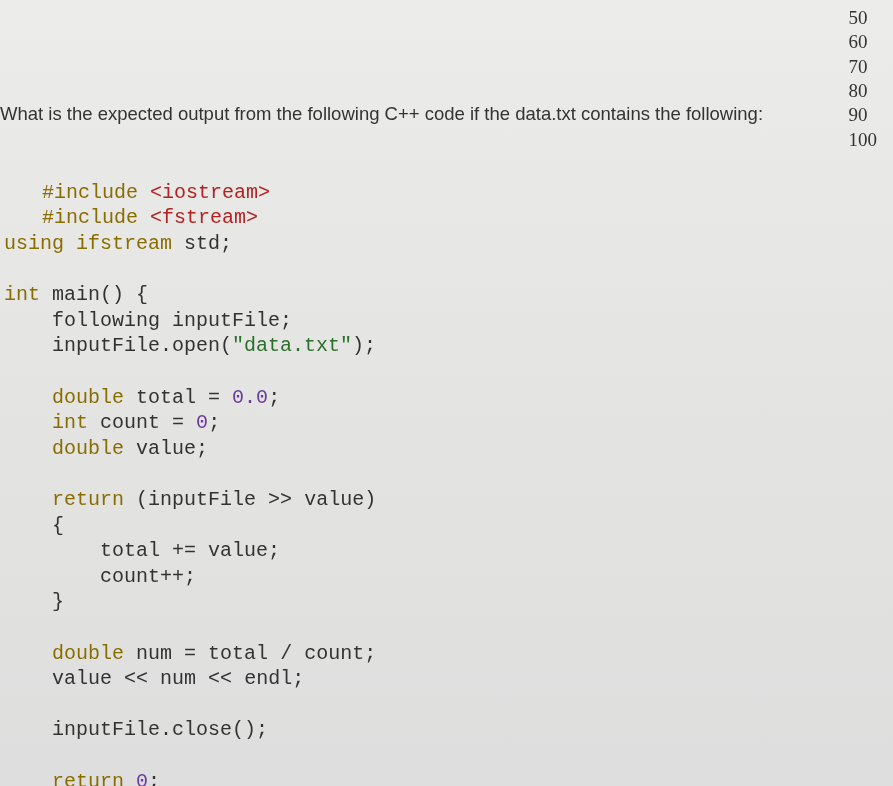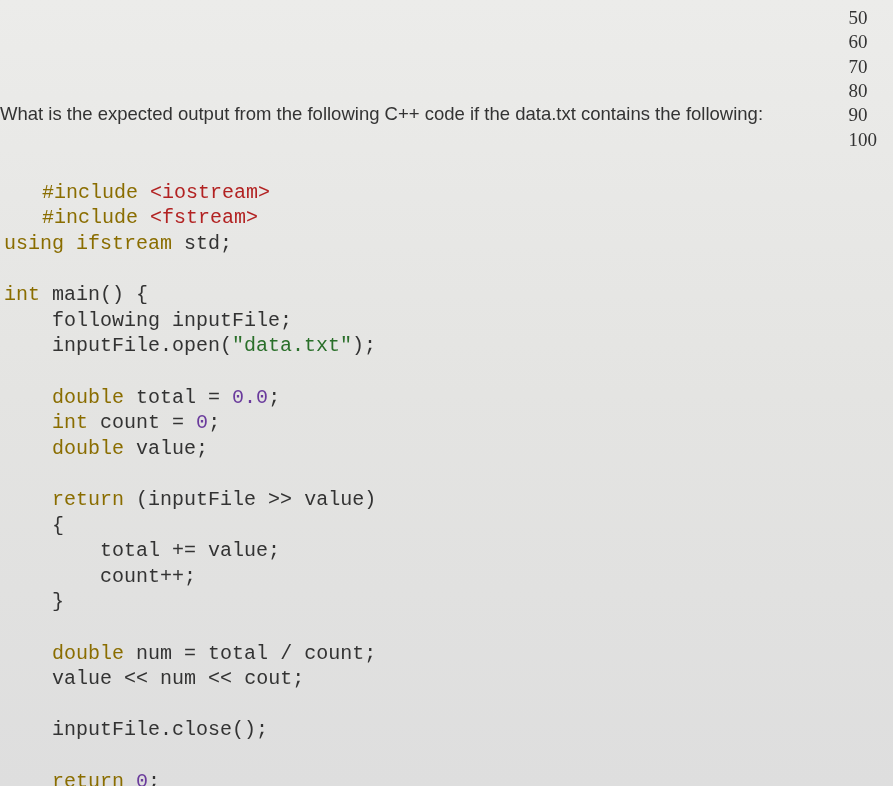--- a/index.html
+++ b/index.html
@@ -83,20 +83,20 @@
     <span class="tok-type">int</span> <span class="tok-ident">count</span> <span class="tok-punct">=</span> <span class="tok-num">0</span><span class="tok-punct">;</span>
     <span class="tok-type">double</span> <span class="tok-ident">value</span><span class="tok-punct">;</span>
 
     <span class="tok-keyword">return</span> <span class="tok-punct">(</span><span class="tok-ident">inputFile</span> <span class="tok-punct">&gt;&gt;</span> <span class="tok-ident">value</span><span class="tok-punct">)</span>
     <span class="tok-punct">{</span>
         <span class="tok-ident">total</span> <span class="tok-punct">+=</span> <span class="tok-ident">value</span><span class="tok-punct">;</span>
         <span class="tok-ident">count</span><span class="tok-punct">++;</span>
     <span class="tok-punct">}</span>
 
     <span class="tok-type">double</span> <span class="tok-ident">num</span> <span class="tok-punct">=</span> <span class="tok-ident">total</span> <span class="tok-punct">/</span> <span class="tok-ident">count</span><span class="tok-punct">;</span>
-    <span class="tok-ident">value</span> <span class="tok-punct">&lt;&lt;</span> <span class="tok-ident">num</span> <span class="tok-punct">&lt;&lt;</span> <span class="tok-ident">cout</span><span class="tok-punct">;</span>
+    <span class="tok-ident">value</span> <span class="tok-punct">&lt;&lt;</span> <span class="tok-ident">num</span> <span class="tok-punct">&lt;&lt;</span> <span class="tok-ident">endl</span><span class="tok-punct">;</span>
 
     <span class="tok-ident">inputFile</span><span class="tok-punct">.close();</span>
 
     <span class="tok-keyword">return</span> <span class="tok-num">0</span><span class="tok-punct">;</span>
 </div>
 
 </div>
 
 </body></html>

